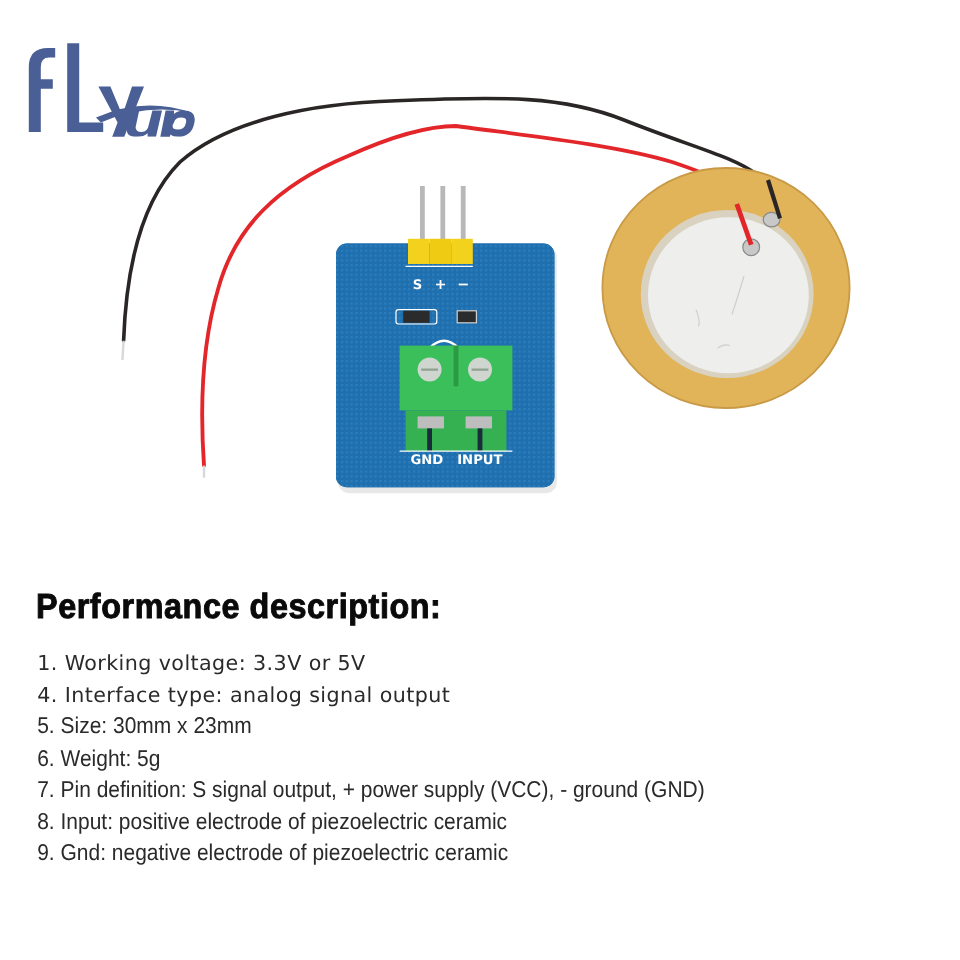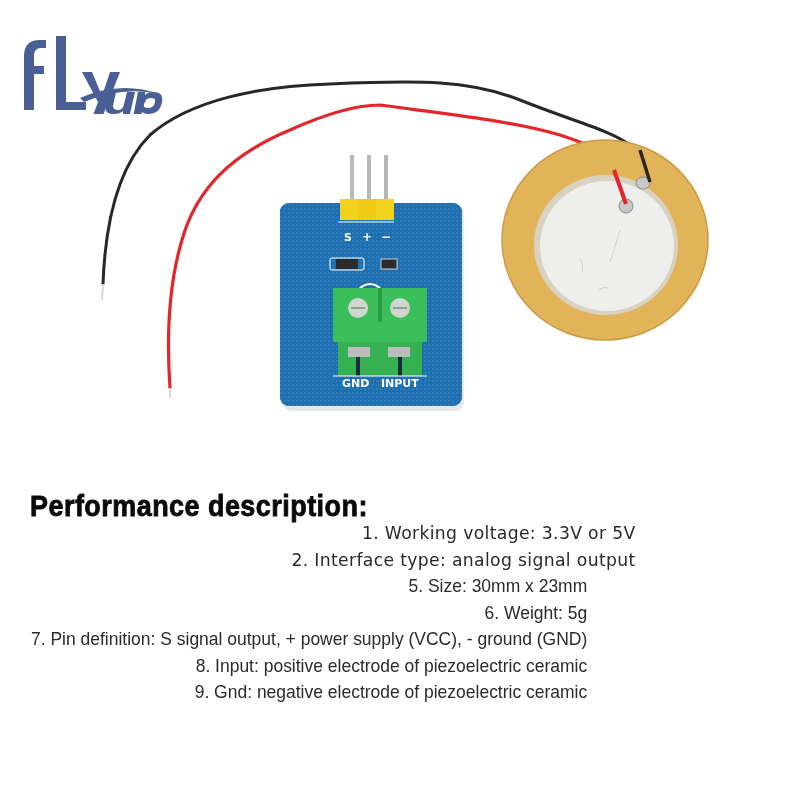--- a/index.html
+++ b/index.html
@@ -7,21 +7,21 @@
     .stage { position: absolute; left: 0; top: 0; width: 800px; height: 470px; }
     .stage svg { position: absolute; left: 0; top: 0; }
     .logo { position: absolute; left: 10px; top: 22px; width: 160px; height: 92px; }
     .spec-title {
       position: absolute; left: 30px; top: 490px;
       font-family: "Liberation Sans", sans-serif; font-weight: 900;
       font-size: 29px; letter-spacing: 0.5px; color: #0a0a0a;
       transform: scaleX(0.93); transform-origin: left center;
       -webkit-text-stroke: 0.8px #0a0a0a;
     }
-    .spec-list { position: absolute; left: 31px; top: 520px; margin: 0; padding: 0; list-style: none; text-align: right; }
+    .spec-list { position: absolute; left: 31px; top: 540px; margin: 0; padding: 0; list-style: none; }
     .spec-list li {
       font-family: "DejaVu Sans", sans-serif; font-size: 17.2px; color: #2a2a2a;
       height: 26.5px; line-height: 26px; white-space: nowrap; letter-spacing: 0.35px;
     }
     .spec-list li.narrow { font-family: "Liberation Sans", sans-serif; font-size: 19px; letter-spacing: 0; transform: scaleX(0.92); transform-origin: left center; }
     .pcb-label { font-family: "DejaVu Sans", sans-serif; font-weight: bold; fill: #ffffff; }
   </style>
 </head>
 <body>
 
@@ -108,19 +108,19 @@
       <text x="342" y="387" font-size="11" class="pcb-label">GND</text>
       <text x="381" y="387" font-size="11" class="pcb-label">INPUT</text>
     </g>
   </svg>
 </div>
 
 <div class="spec-title">Performance description:</div>
 
 <ul class="spec-list">
   <li>1. Working voltage: 3.3V or 5V</li>
-  <li>2. Interface type: analog signal output</li>
+  <li>4. Interface type: analog signal output</li>
   <li class="narrow">5. Size: 30mm x 23mm</li>
   <li class="narrow">6. Weight: 5g</li>
   <li class="narrow">7. Pin definition: S signal output, + power supply (VCC), - ground (GND)</li>
   <li class="narrow">8. Input: positive electrode of piezoelectric ceramic</li>
   <li class="narrow">9. Gnd: negative electrode of piezoelectric ceramic</li>
 </ul>
 
 </body></html>

